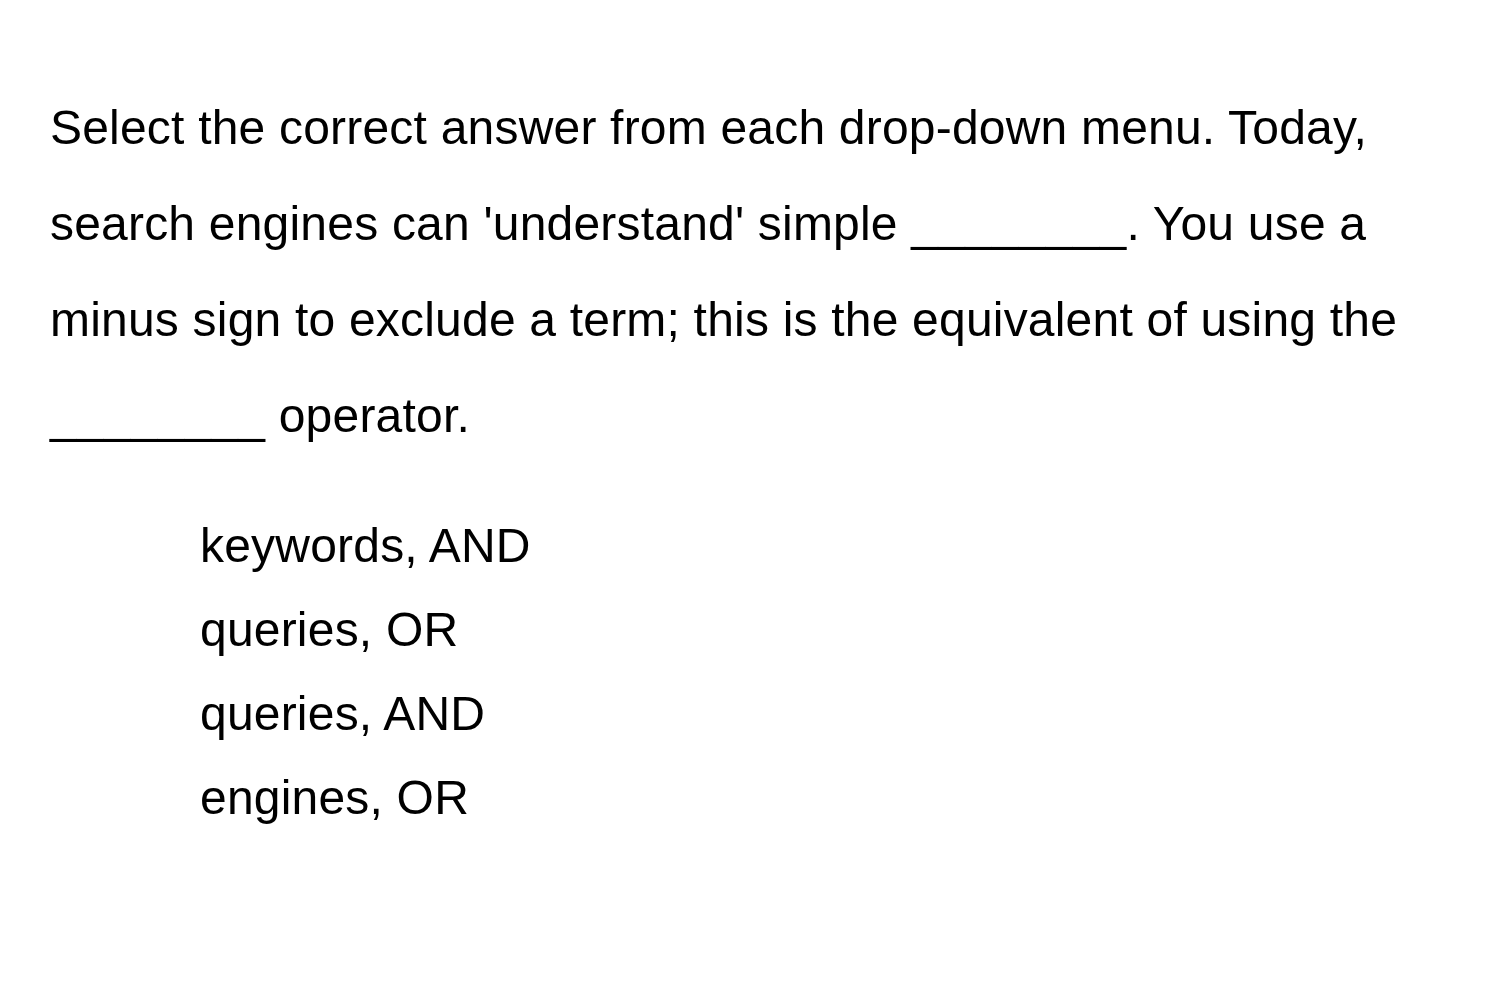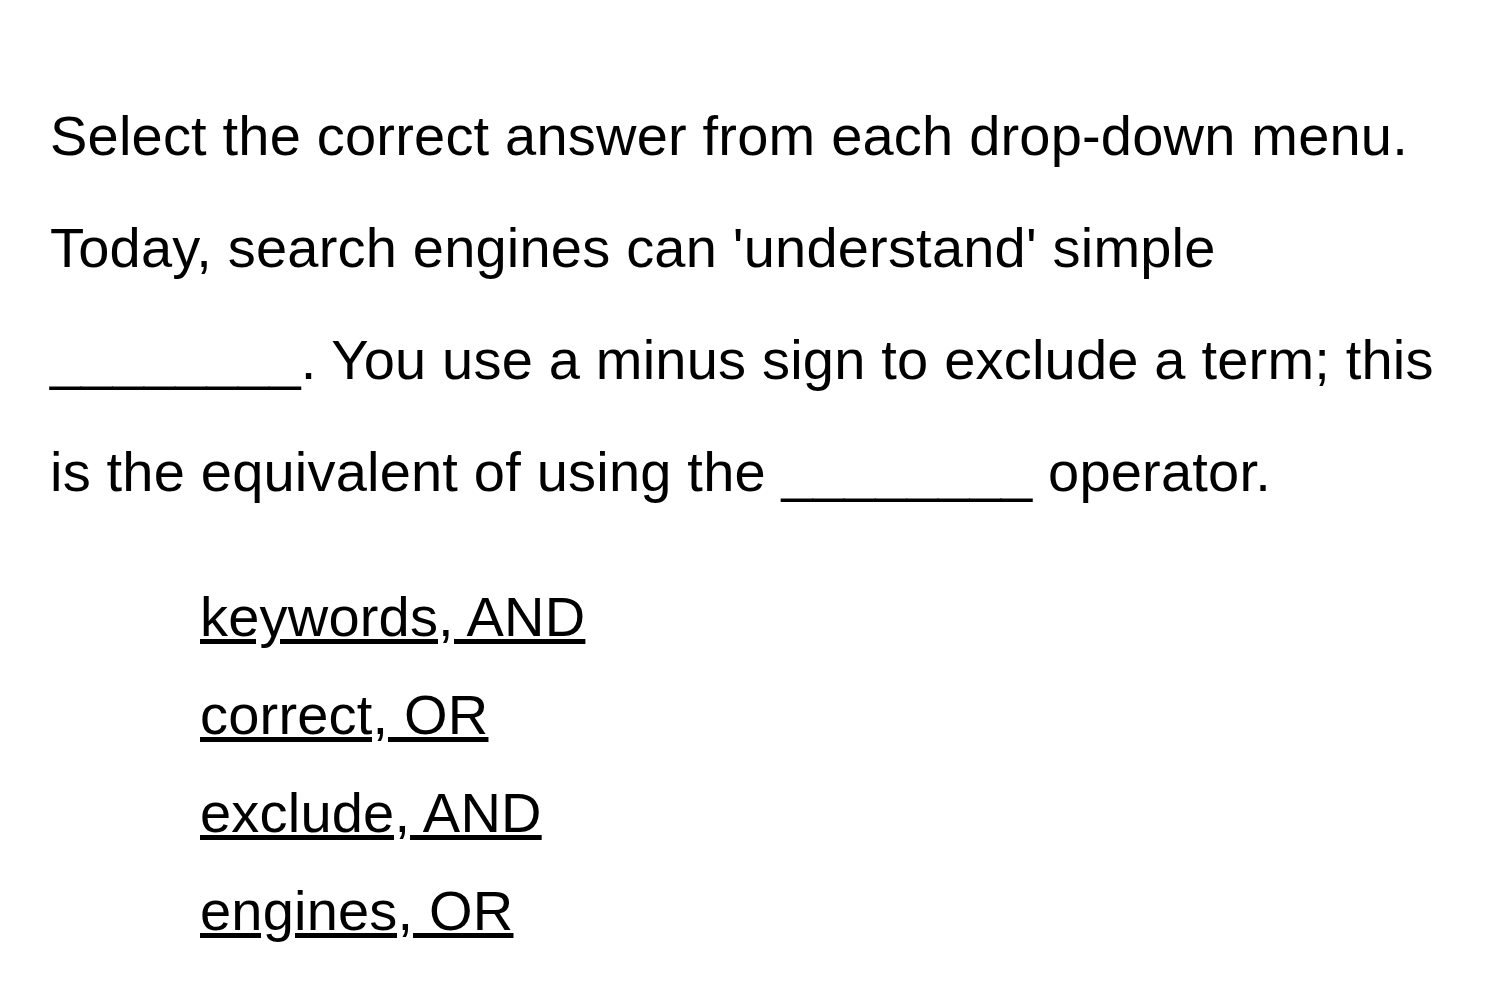--- a/index.html
+++ b/index.html
@@ -12,41 +12,40 @@
     height: 1008px;
     background: #ffffff;
     font-family: -apple-system, BlinkMacSystemFont, "Segoe UI", Helvetica, Arial, sans-serif;
     color: #000000;
     padding: 80px 50px 50px 50px;
   }
   .question-block {
     width: 100%;
   }
   .question-text {
-    font-size: 56px;
+    font-size: 48px;
     line-height: 2.0;
     font-weight: 400;
     letter-spacing: 0.2px;
   }
   .options-list {
     margin-top: 40px;
     padding-left: 150px;
   }
   .option-item {
-    font-size: 56px;
+    font-size: 48px;
     line-height: 1.75;
     font-weight: 400;
     letter-spacing: 0.2px;
-    text-decoration: underline;
   }
 </style>
 </head>
 <body>
 
 <div class="question-block">
   <p class="question-text">Select the correct answer from each drop-down menu. Today, search engines can 'understand' simple ________. You use a minus sign to exclude a term; this is the equivalent of using the ________ operator.</p>
   <div class="options-list">
     <div class="option-item">keywords, AND</div>
-    <div class="option-item">correct, OR</div>
-    <div class="option-item">exclude, AND</div>
+    <div class="option-item">queries, OR</div>
+    <div class="option-item">queries, AND</div>
     <div class="option-item">engines, OR</div>
   </div>
 </div>
 
 </body></html>

